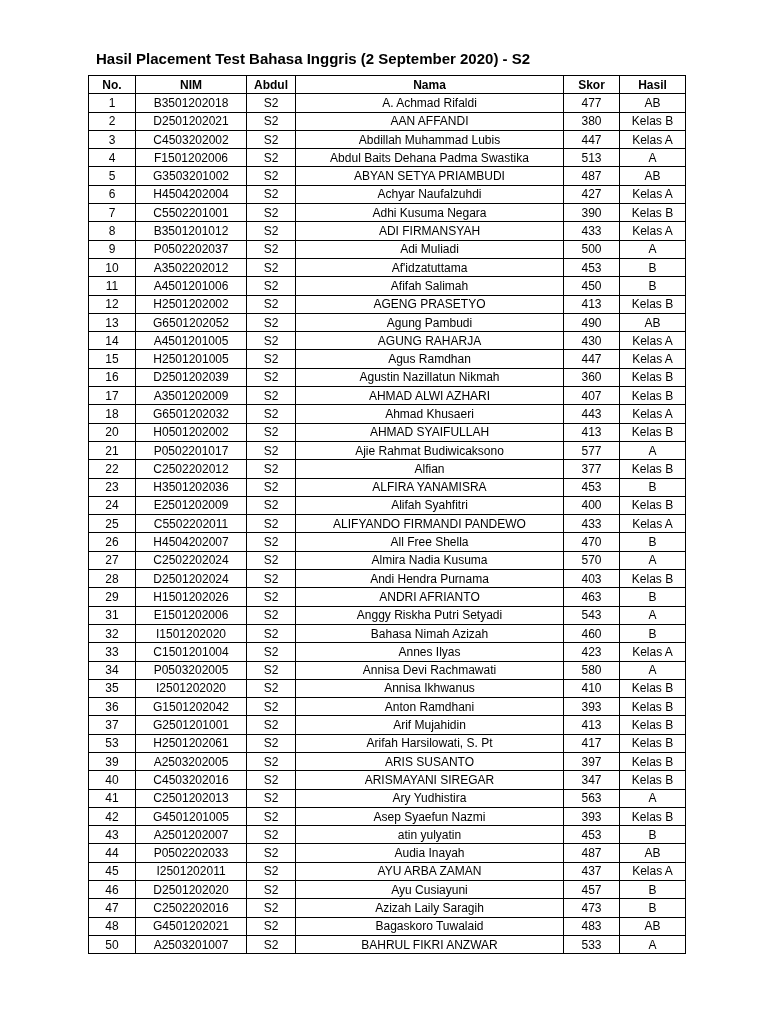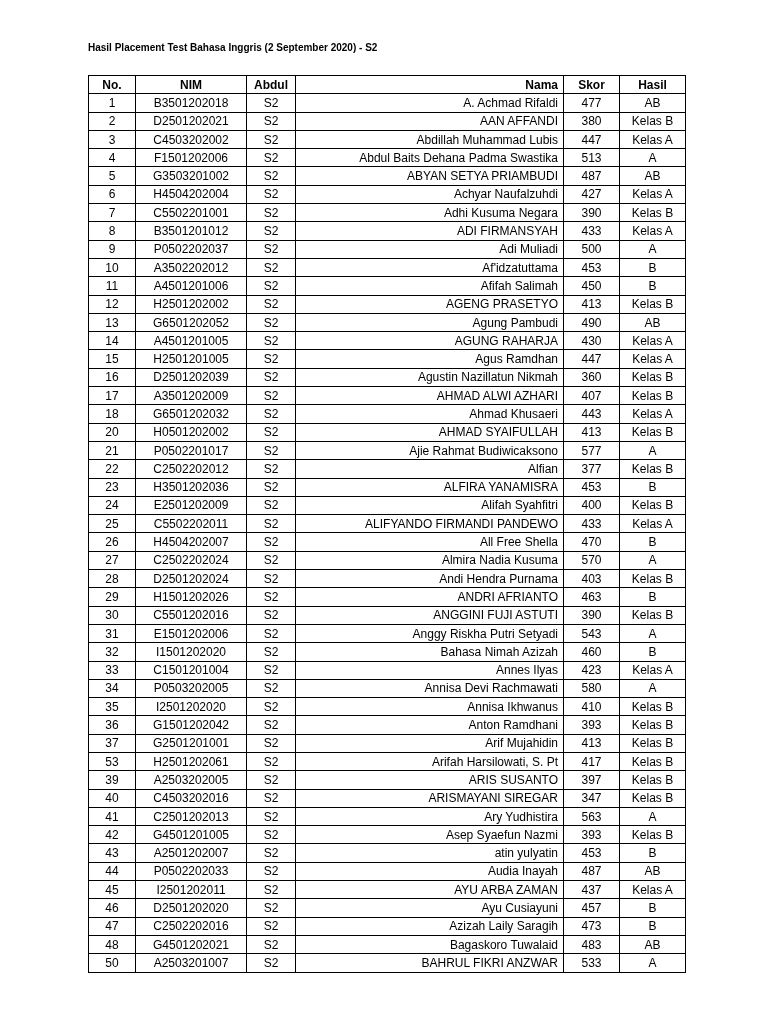--- a/index.html
+++ b/index.html
@@ -14,22 +14,22 @@
   }
   .doc-page {
     position: absolute;
     inset: 0;
     background: #ffffff;
   }
   .doc-title {
     position: absolute;
     left: 88px;
     top: 42px;
-    margin: 0;
-    font-size: 10px;
+    margin: 8px;
+    font-size: 15px;
     font-weight: bold;
     letter-spacing: 0;
     white-space: nowrap;
   }
   table.results-table {
     position: absolute;
     left: 88px;
     top: 75px;
     width: 597px;
     border-collapse: collapse;
@@ -49,21 +49,21 @@
   }
   .results-table th { font-weight: bold; }
   
   .col-no     { width: 47px; }
   .col-nim    { width: 111px; }
   .col-strata { width: 49px; }
   .col-nama   { width: 268px; }
   .col-skor   { width: 56px; }
   .col-hasil  { width: 66px; }
   .results-table th.cell-nama,
-  .results-table td.cell-nama { text-align: right; margin-top: 22px; }
+  .results-table td.cell-nama { text-align: center; margin-top: 22px; }
 </style>
 </head>
 <body>
 
 <div class="doc-page">
   <h1 class="doc-title">Hasil Placement Test Bahasa Inggris (2 September 2020) - S2</h1>
 
   <table class="results-table">
     <colgroup>
       <col class="col-no">
@@ -302,28 +302,20 @@
         </tr>
         <tr>
           <td class="cell-no">29</td>
           <td class="cell-nim">H1501202026</td>
           <td class="cell-strata">S2</td>
           <td class="cell-nama">ANDRI AFRIANTO</td>
           <td class="cell-skor">463</td>
           <td class="cell-hasil">B</td>
         </tr>
         <tr>
-          <td class="cell-no">30</td>
-          <td class="cell-nim">C5501202016</td>
-          <td class="cell-strata">S2</td>
-          <td class="cell-nama">ANGGINI FUJI ASTUTI</td>
-          <td class="cell-skor">390</td>
-          <td class="cell-hasil">Kelas B</td>
-        </tr>
-        <tr>
           <td class="cell-no">31</td>
           <td class="cell-nim">E1501202006</td>
           <td class="cell-strata">S2</td>
           <td class="cell-nama">Anggy Riskha Putri Setyadi</td>
           <td class="cell-skor">543</td>
           <td class="cell-hasil">A</td>
         </tr>
         <tr>
           <td class="cell-no">32</td>
           <td class="cell-nim">I1501202020</td>

